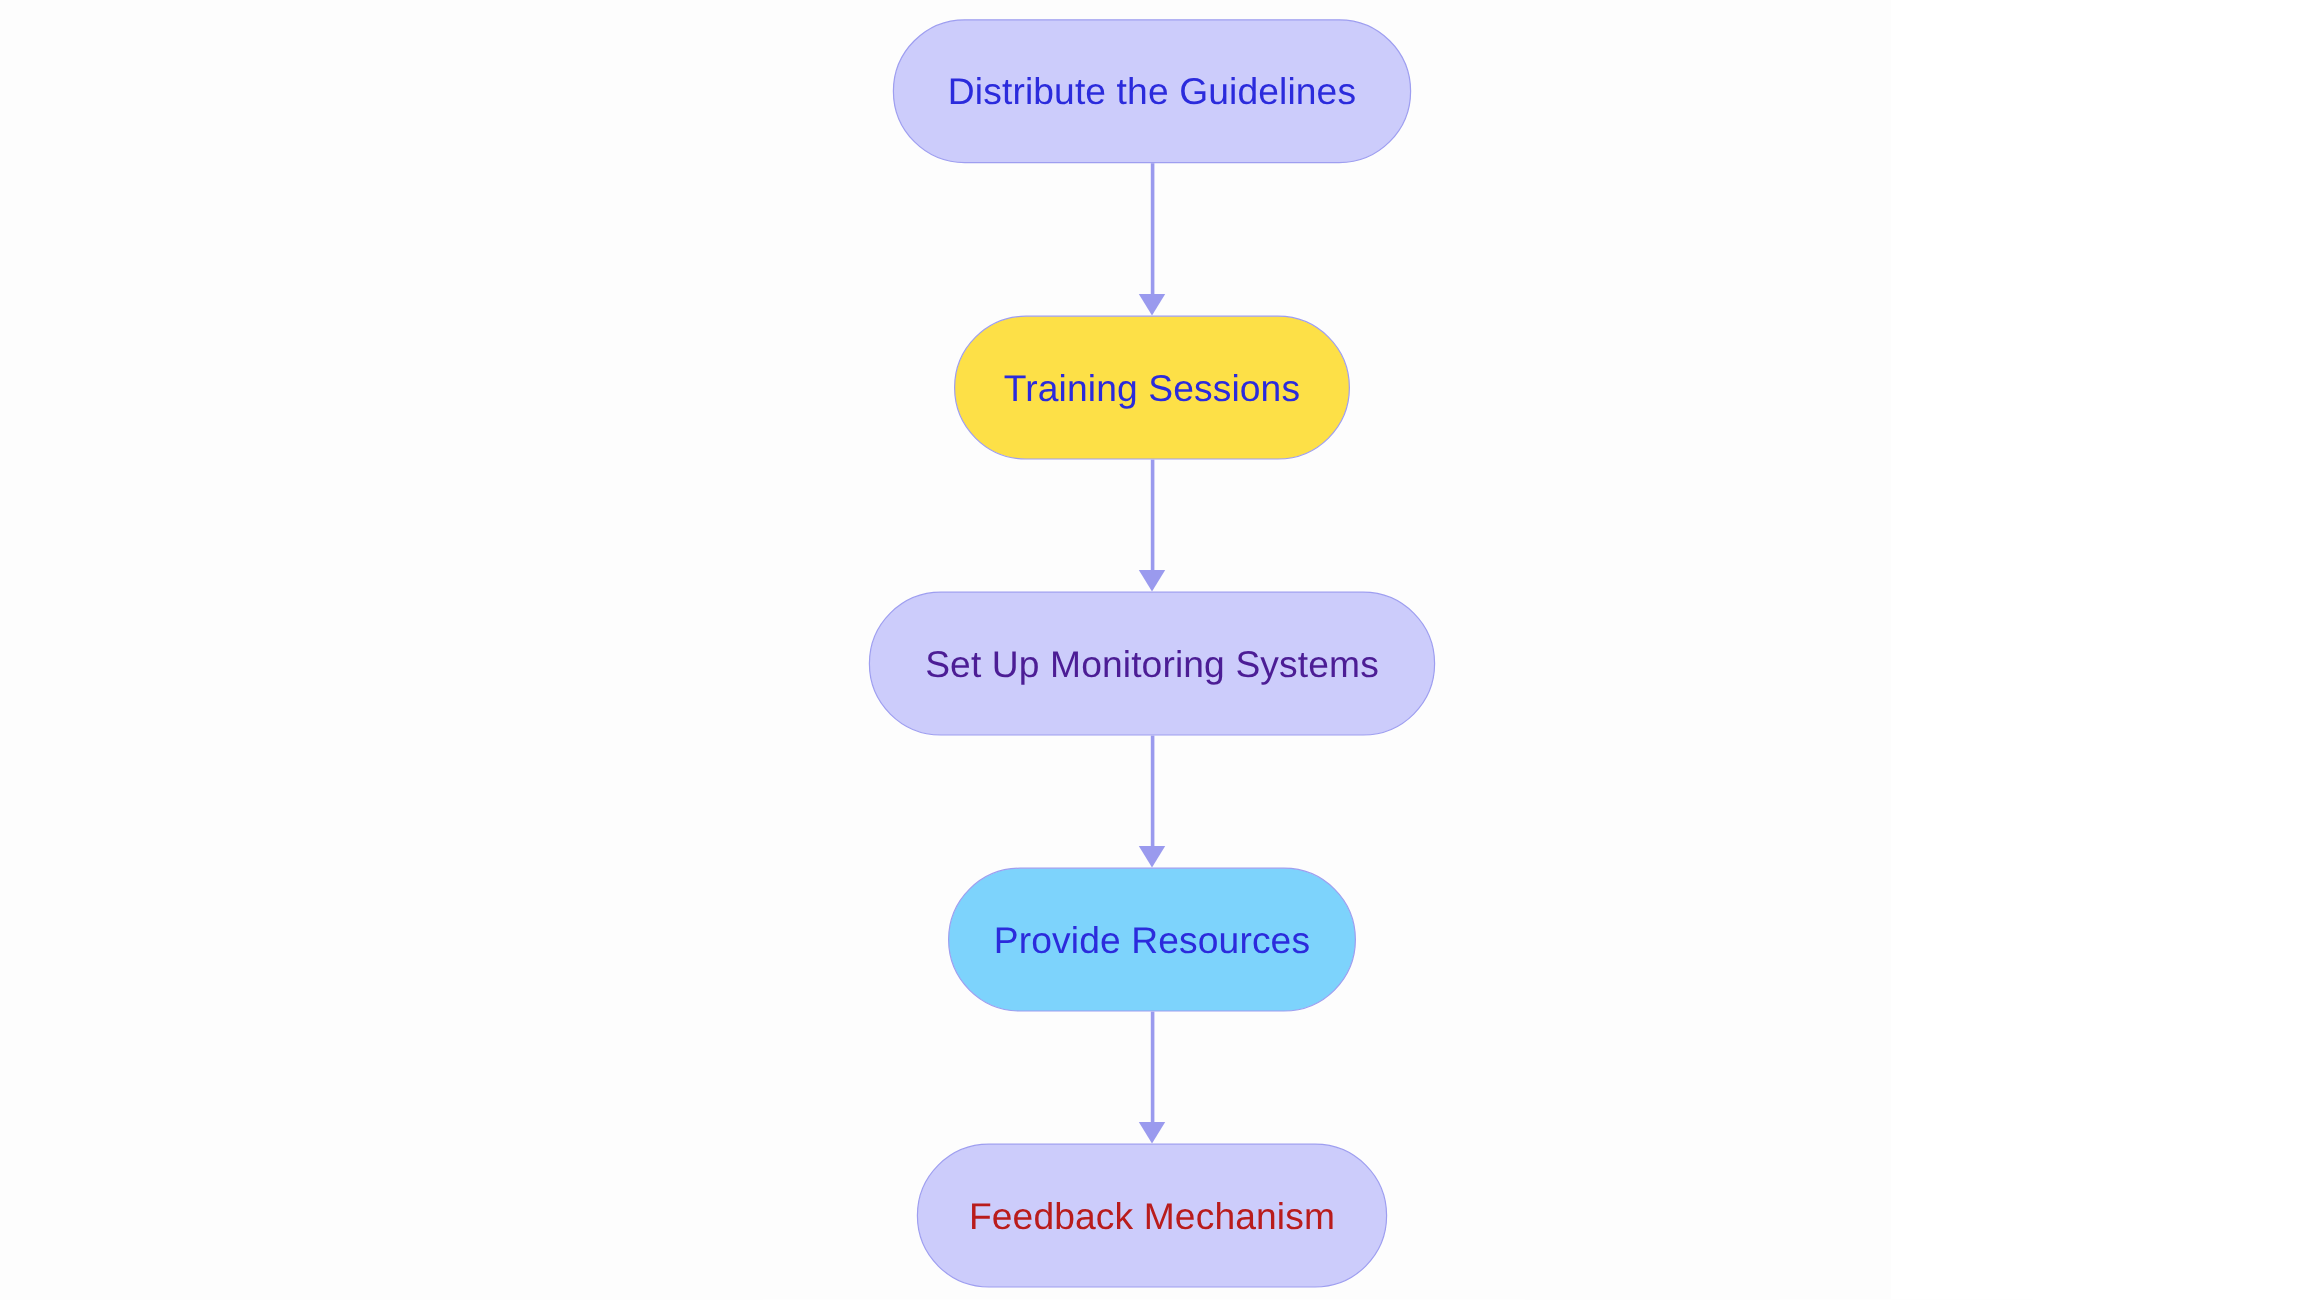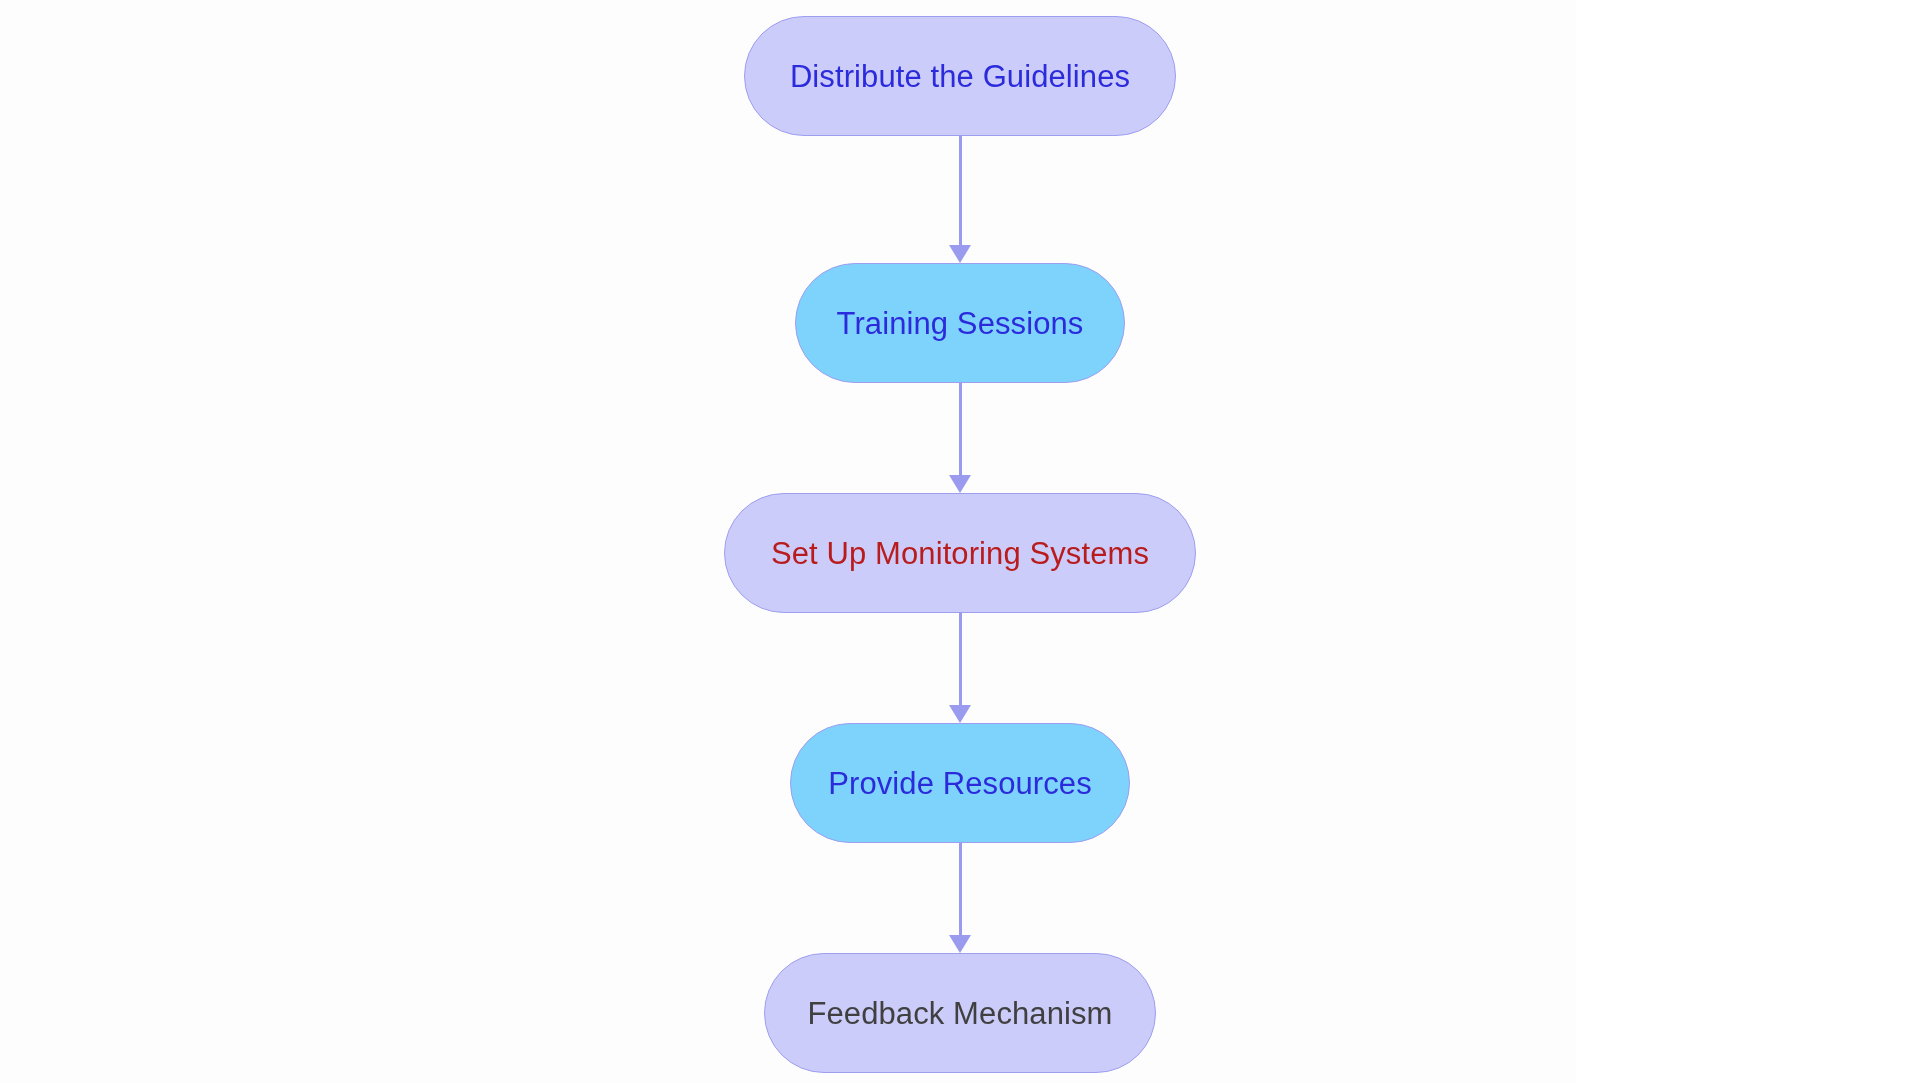--- a/index.html
+++ b/index.html
@@ -102,45 +102,45 @@
 
     <div class="node n0" style="background: rgb(204, 204, 251); border-color: rgb(158, 158, 240);">
       <span class="node-label" style="color: rgb(43, 43, 220);">Distribute the Guidelines</span>
     </div>
 
     <div class="connector c0">
       <div class="stem" style="background: rgb(154, 154, 238);"></div>
       <div class="head" style="border-top-color: rgb(154, 154, 238);"></div>
     </div>
 
-    <div class="node n1" style="background: #7dd3fc; border-color: rgb(158, 158, 240);">
+    <div class="node n1" style="background: #fde047; border-color: rgb(158, 158, 240);">
       <span class="node-label" style="color: rgb(43, 43, 220);">Training Sessions</span>
     </div>
 
     <div class="connector c1">
       <div class="stem" style="background: rgb(154, 154, 238);"></div>
       <div class="head" style="border-top-color: rgb(154, 154, 238);"></div>
     </div>
 
     <div class="node n2" style="background: rgb(204, 204, 251); border-color: rgb(158, 158, 240);">
-      <span class="node-label" style="color: #b91c1c;">Set Up Monitoring Systems</span>
+      <span class="node-label" style="color: #4c1d95;">Set Up Monitoring Systems</span>
     </div>
 
     <div class="connector c2">
       <div class="stem" style="background: rgb(154, 154, 238);"></div>
       <div class="head" style="border-top-color: rgb(154, 154, 238);"></div>
     </div>
 
     <div class="node n3" style="background: #7dd3fc; border-color: rgb(158, 158, 240);">
       <span class="node-label" style="color: rgb(43, 43, 220);">Provide Resources</span>
     </div>
 
     <div class="connector c3">
       <div class="stem" style="background: rgb(154, 154, 238);"></div>
       <div class="head" style="border-top-color: rgb(154, 154, 238);"></div>
     </div>
 
     <div class="node n4" style="background: rgb(204, 204, 251); border-color: rgb(158, 158, 240);">
-      <span class="node-label" style="color: #404040;">Feedback Mechanism</span>
+      <span class="node-label" style="color: #b91c1c;">Feedback Mechanism</span>
     </div>
 
   </div>
 </div>
 
 </body></html>

